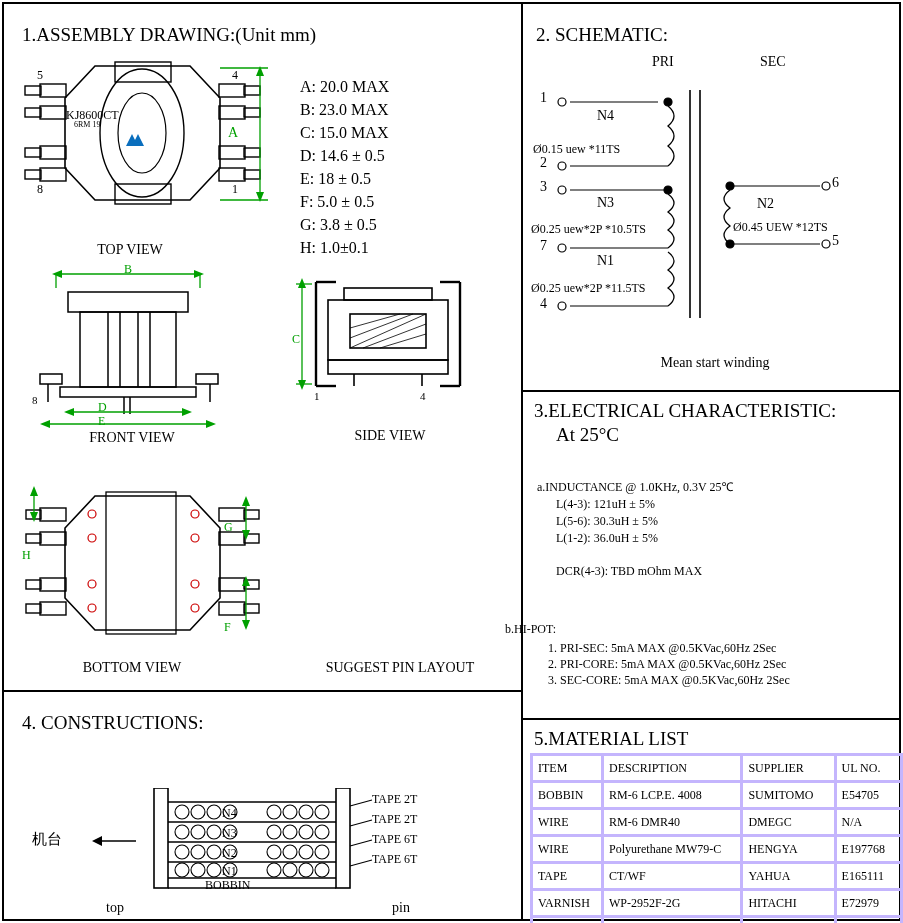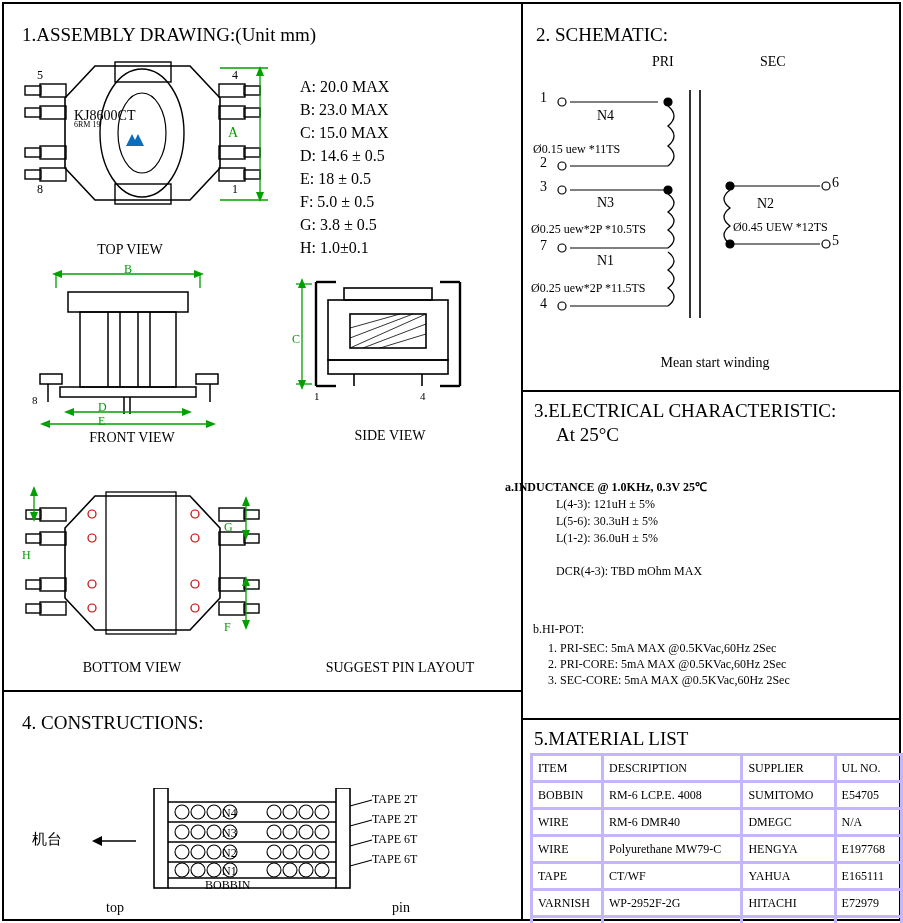--- a/index.html
+++ b/index.html
@@ -80,21 +80,21 @@
       <line x1="240" y1="24" x2="240" y2="148"></line>
       <polygon points="240,18 236,28 244,28" fill="#00a000" stroke="none"></polygon>
       <polygon points="240,154 236,144 244,144" fill="#00a000" stroke="none"></polygon>
     </g>
   </svg>
   <div class="abs lbl" style="left:228px;top:125px;color:#00a000;">A</div>
   <div class="abs sm" style="left:37px;top:68px;">5</div>
   <div class="abs sm" style="left:232px;top:68px;">4</div>
   <div class="abs sm" style="left:37px;top:182px;">8</div>
   <div class="abs sm" style="left:232px;top:182px;">1</div>
-  <div class="abs" style="left:74px;top:108px;font-size:14px;">KJ8600CT</div>
+  <div class="abs" style="left:66px;top:108px;font-size:12px;">KJ8600CT</div>
   <div class="abs" style="left:74px;top:120px;font-size:8px;">6RM  19</div>
   <svg class="abs" style="left:124px;top:130px;" width="22" height="20">
     <path d="M2 16 L8 4 L11 10 L14 4 L20 16 Z" fill="#0a6ebd"></path>
   </svg>
   <div class="abs lbl center" style="left:60px;top:242px;width:140px;">TOP VIEW</div>
 
   <div class="abs" style="left:300px;top:75px;font-size:16px;line-height:23px;">
     <div>A: 20.0 MAX</div>
     <div>B: 23.0 MAX</div>
     <div>C: 15.0 MAX</div>
@@ -292,29 +292,29 @@
   <div class="abs lbl" style="left:597px;top:253px;">N1</div>
   <div class="abs sm" style="left:531px;top:281px;">Ø0.25 uew*2P *11.5TS</div>
   <div class="abs lbl" style="left:757px;top:196px;">N2</div>
   <div class="abs sm" style="left:733px;top:220px;">Ø0.45 UEW *12TS</div>
 
   <div class="abs lbl center" style="left:600px;top:355px;width:230px;">Mean start winding</div>
 
   <div class="abs title" style="left:534px;top:400px;">3.ELECTRICAL CHARACTERISTIC:</div>
   <div class="abs title" style="left:556px;top:424px;">At 25°C</div>
 
-  <div class="abs sm" style="left:505px;top:478px;font-weight:bold;">a.INDUCTANCE  @ 1.0KHz, 0.3V   25℃</div>
+  <div class="abs sm" style="left:537px;top:478px;">a.INDUCTANCE  @ 1.0KHz, 0.3V   25℃</div>
   <div class="abs sm" style="left:556px;top:496px;line-height:17px;">
     <div>L(4-3): 121uH ± 5%</div>
     <div>L(5-6): 30.3uH ± 5%</div>
     <div>L(1-2): 36.0uH ± 5%</div>
   </div>
   <div class="abs sm" style="left:556px;top:564px;">DCR(4-3): TBD  mOhm  MAX</div>
 
-  <div class="abs sm" style="left:533px;top:622px;">b.HI-POT:</div>
+  <div class="abs sm" style="left:505px;top:622px;">b.HI-POT:</div>
   <div class="abs sm" style="left:548px;top:640px;line-height:16px;">
     <div>1.  PRI-SEC: 5mA MAX @0.5KVac,60Hz 2Sec</div>
     <div>2.  PRI-CORE: 5mA MAX @0.5KVac,60Hz 2Sec</div>
     <div>3.  SEC-CORE: 5mA MAX @0.5KVac,60Hz 2Sec</div>
   </div>
 
   <div class="abs title" style="left:22px;top:712px;">4. CONSTRUCTIONS:</div>
 
   <svg class="abs" style="left:140px;top:788px;" width="240" height="112">
     <g stroke="#000" stroke-width="1.6" fill="none">

